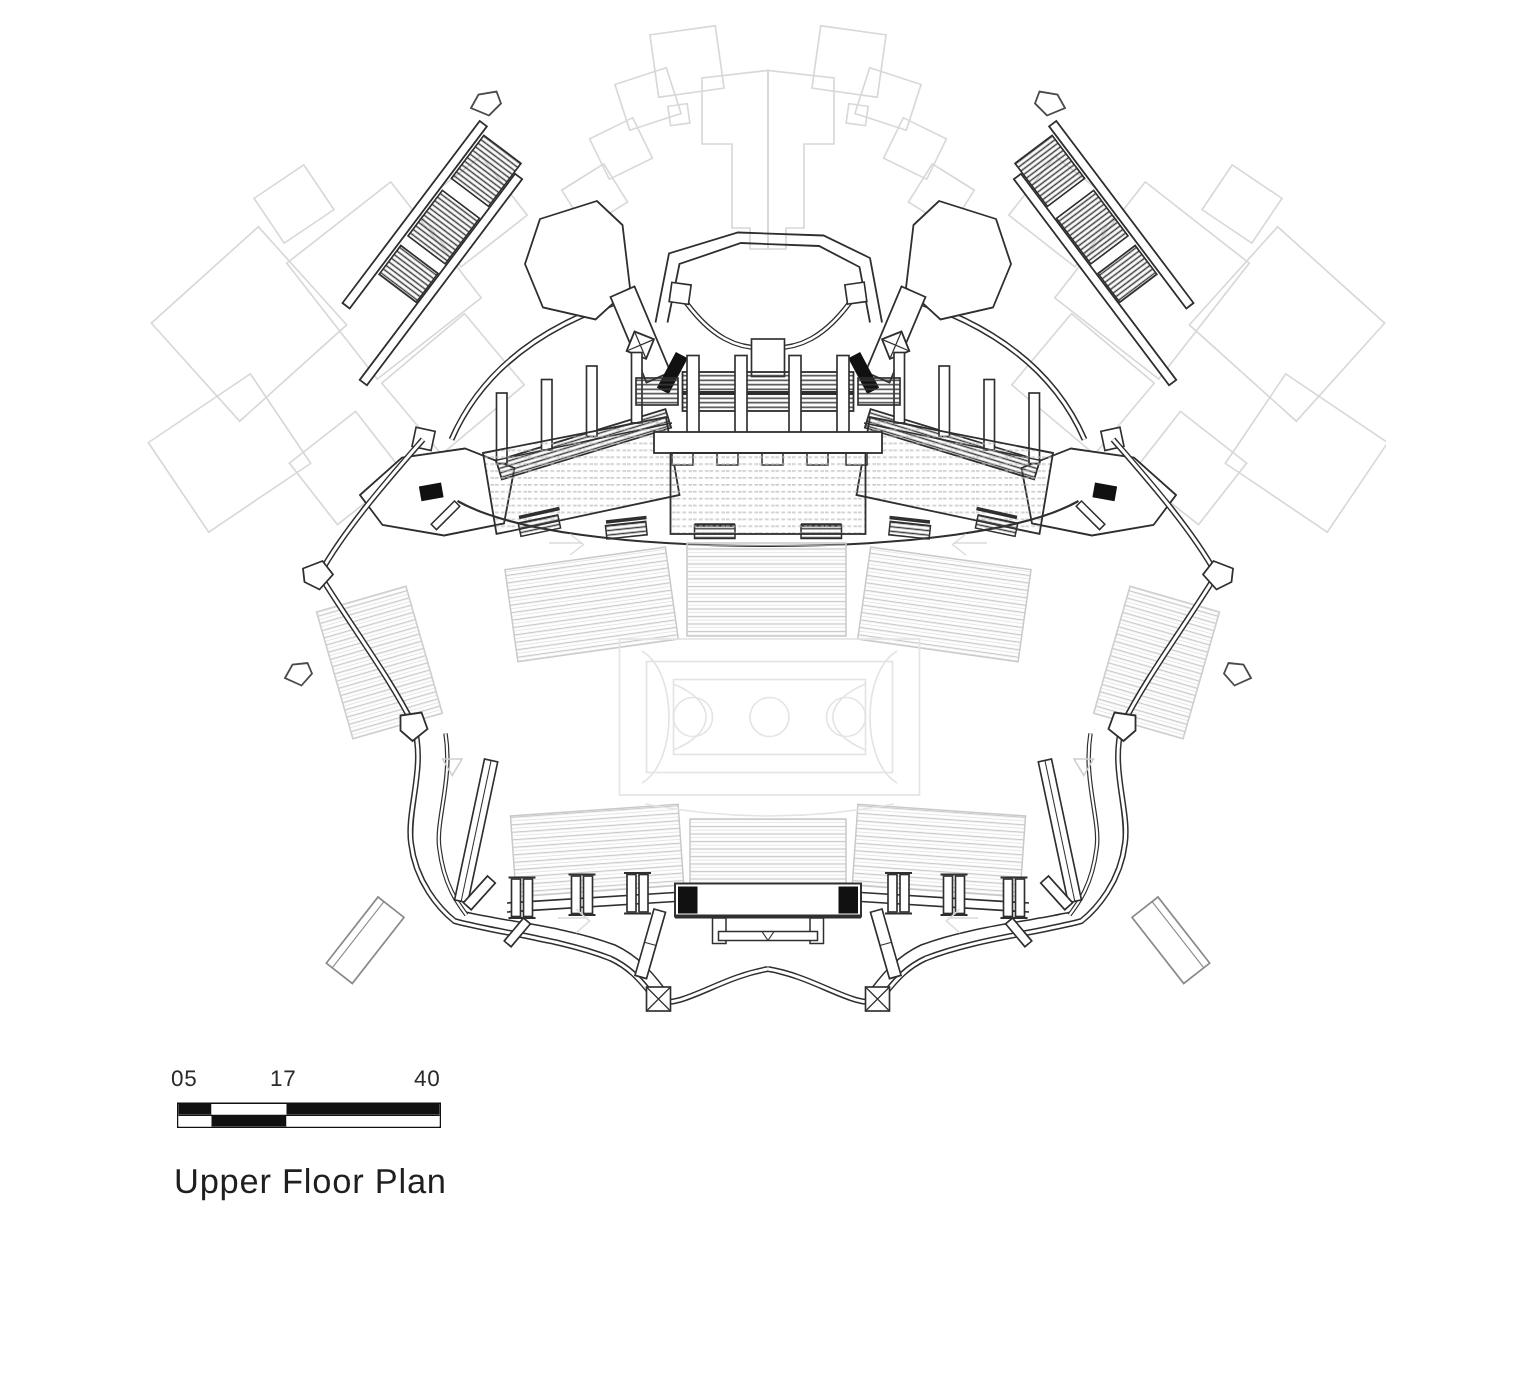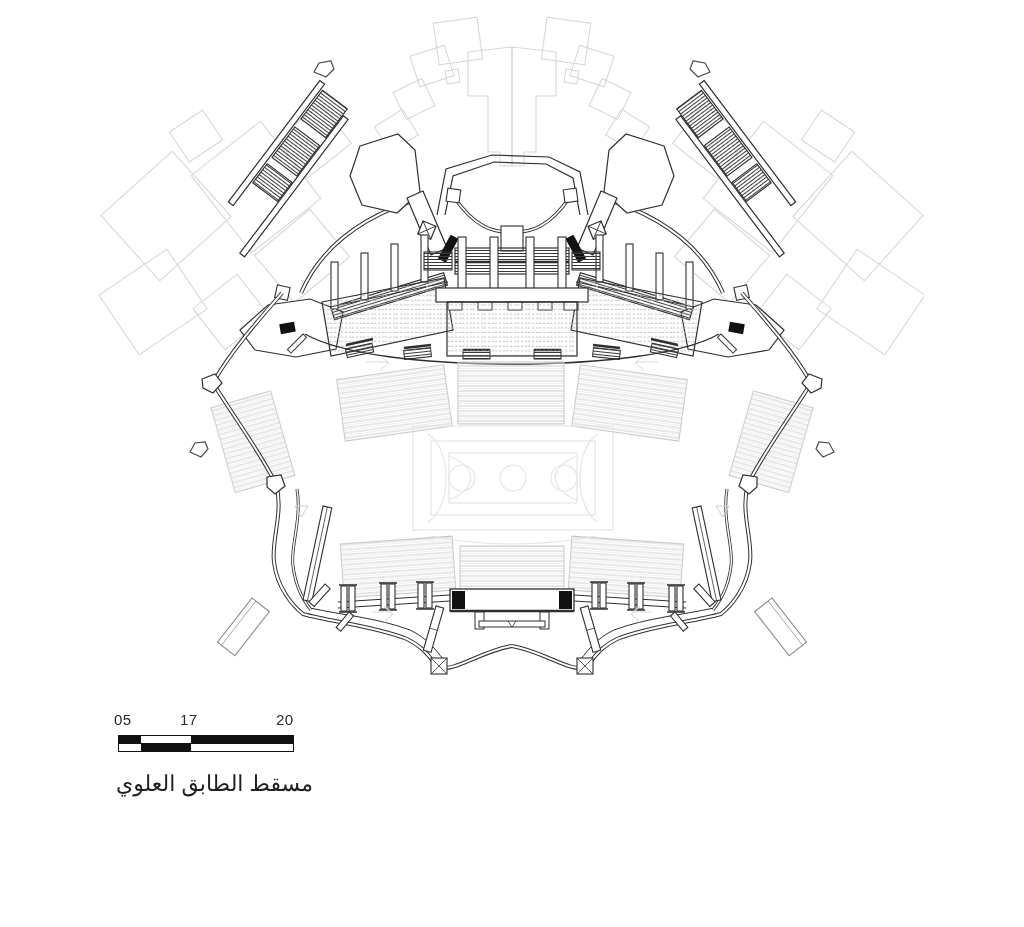--- a/index.html
+++ b/index.html
@@ -265,33 +265,33 @@
     <rect x="540" y="612" width="9" height="17" stroke-width="1"></rect>
     <rect x="479" y="621" width="66" height="6" stroke-width="1"></rect>
     <path d="M508,621 l4,6 m4,-6 l-4,6" stroke-width="0.8"></path>
   </g>
 </svg>
 
 <div class="scalebar">
   <div class="sb-labels">
     <span class="sb-l0">05</span>
     <span class="sb-l1">17</span>
-    <span class="sb-l2">20</span>
+    <span class="sb-l2">40</span>
   </div>
   <div class="sb-bar">
     <div class="sb-row">
       <div class="seg b" style="width:22px"></div>
           <div class="seg w" style="width:50px"></div>
           <div class="seg b" style="width:102px"></div>
     </div>
     <div class="sb-row">
       <div class="seg w" style="width:22px"></div>
           <div class="seg b" style="width:50px"></div>
           <div class="seg w" style="width:102px"></div>
     </div>
   </div>
 </div>
 
 <div class="titles">
-  <div class="title-ar" dir="rtl" style="text-align:left">مسقط الطابق العلوي</div>
+  <div class="title-en">Upper Floor Plan</div>
 </div>
 
 </div>
 
 </body></html>

